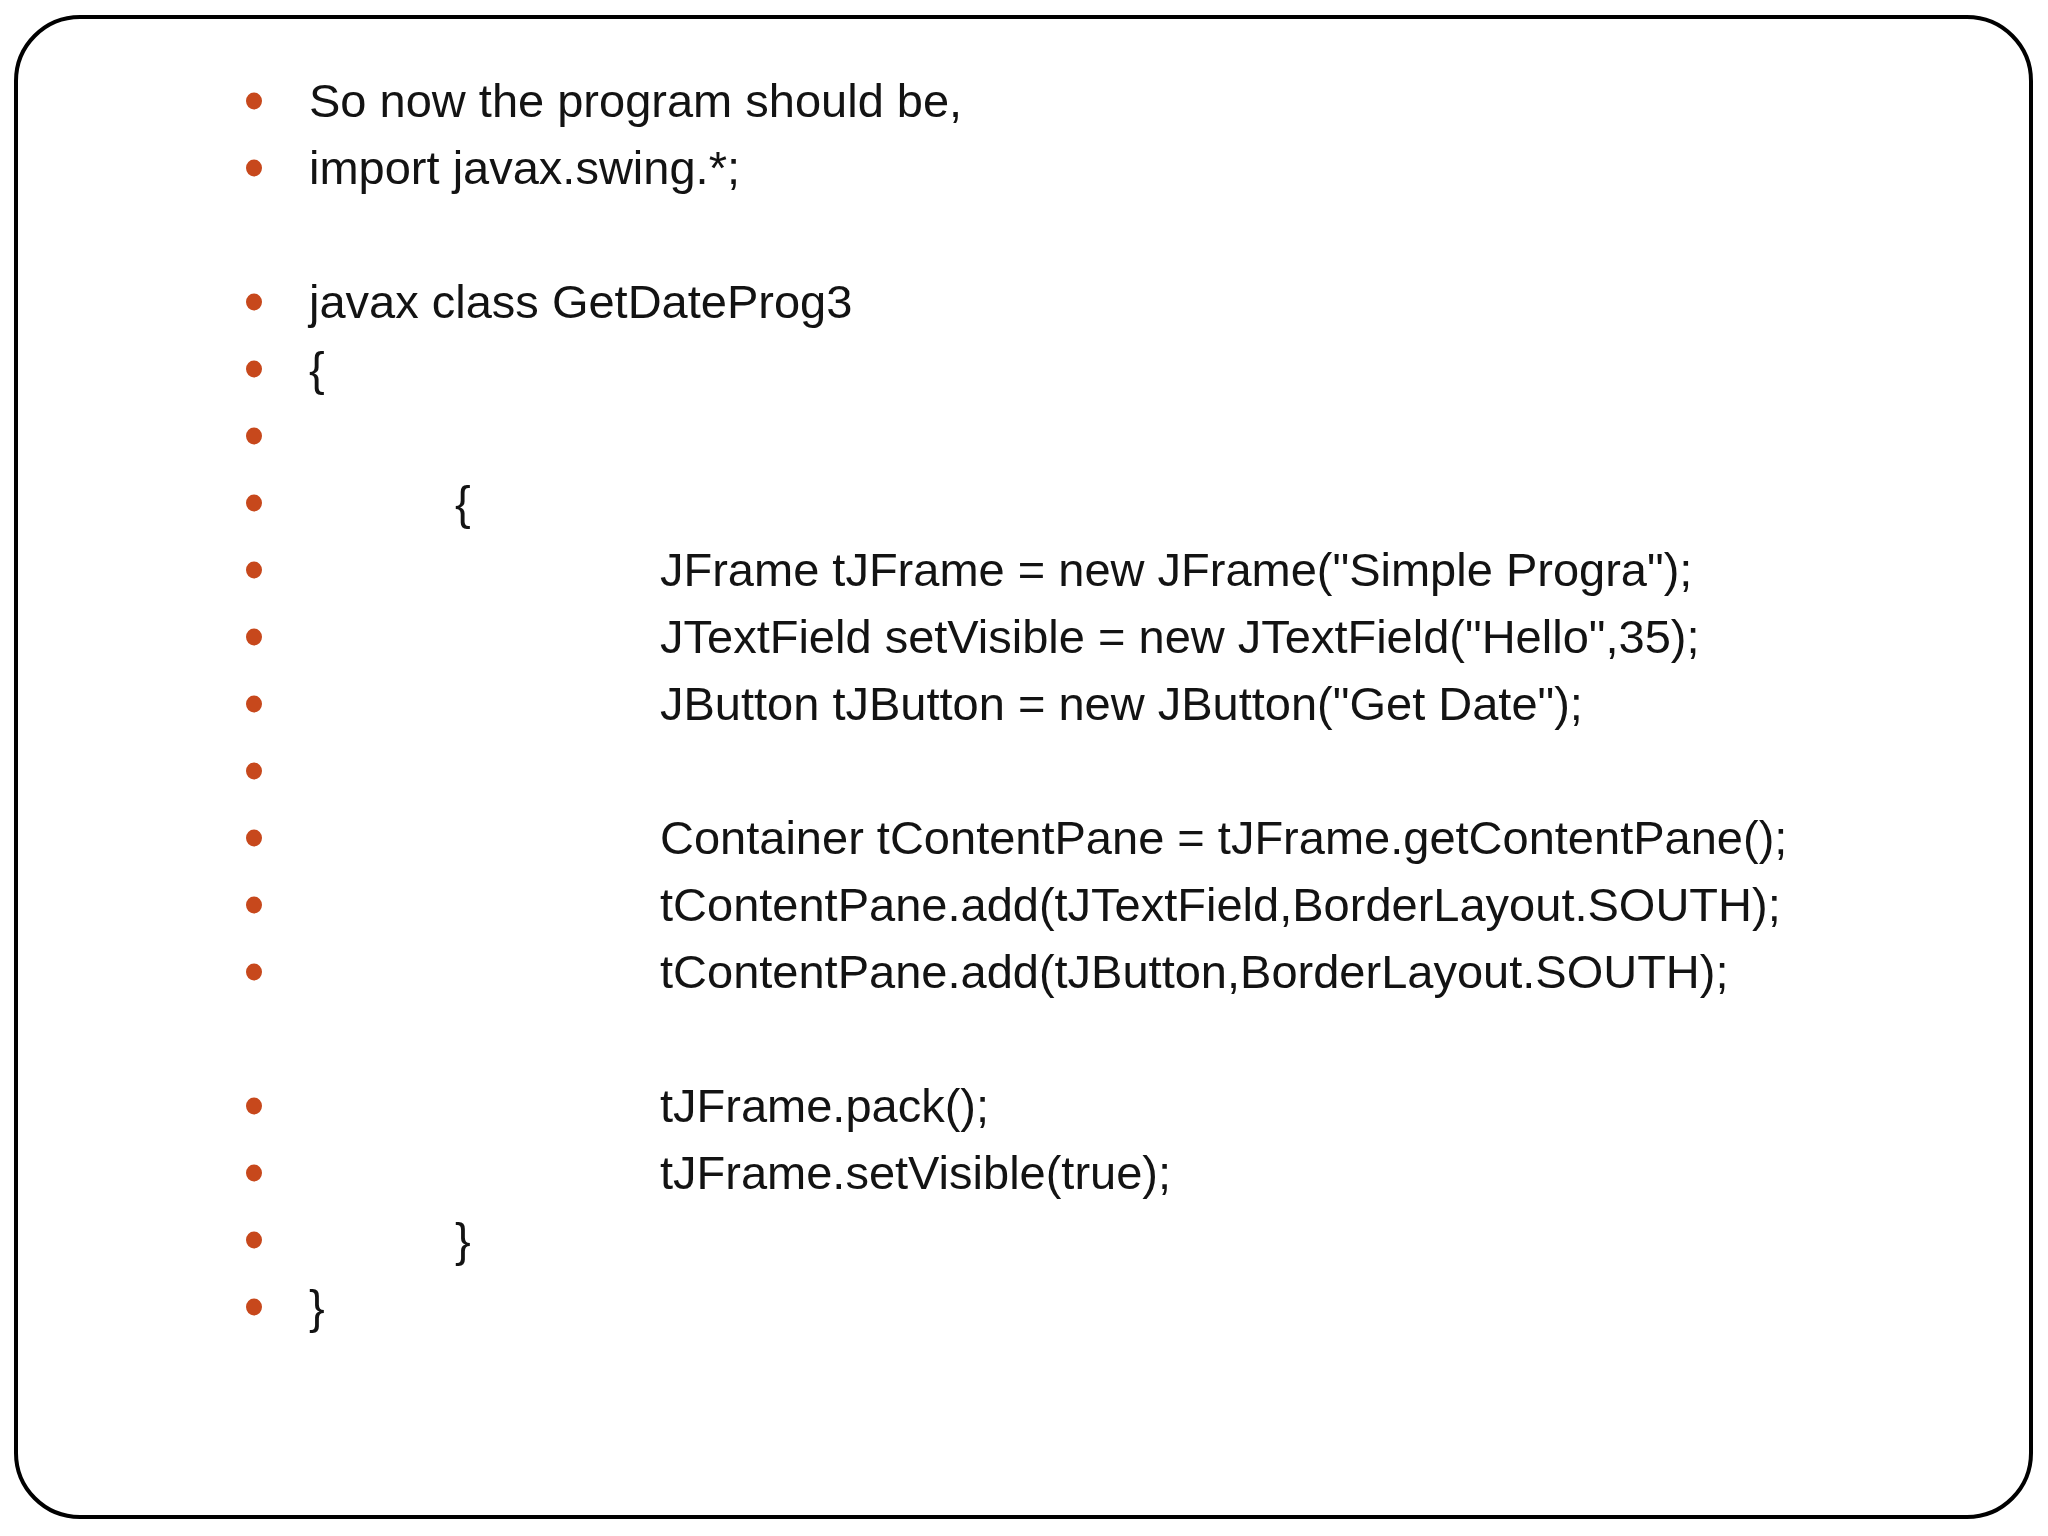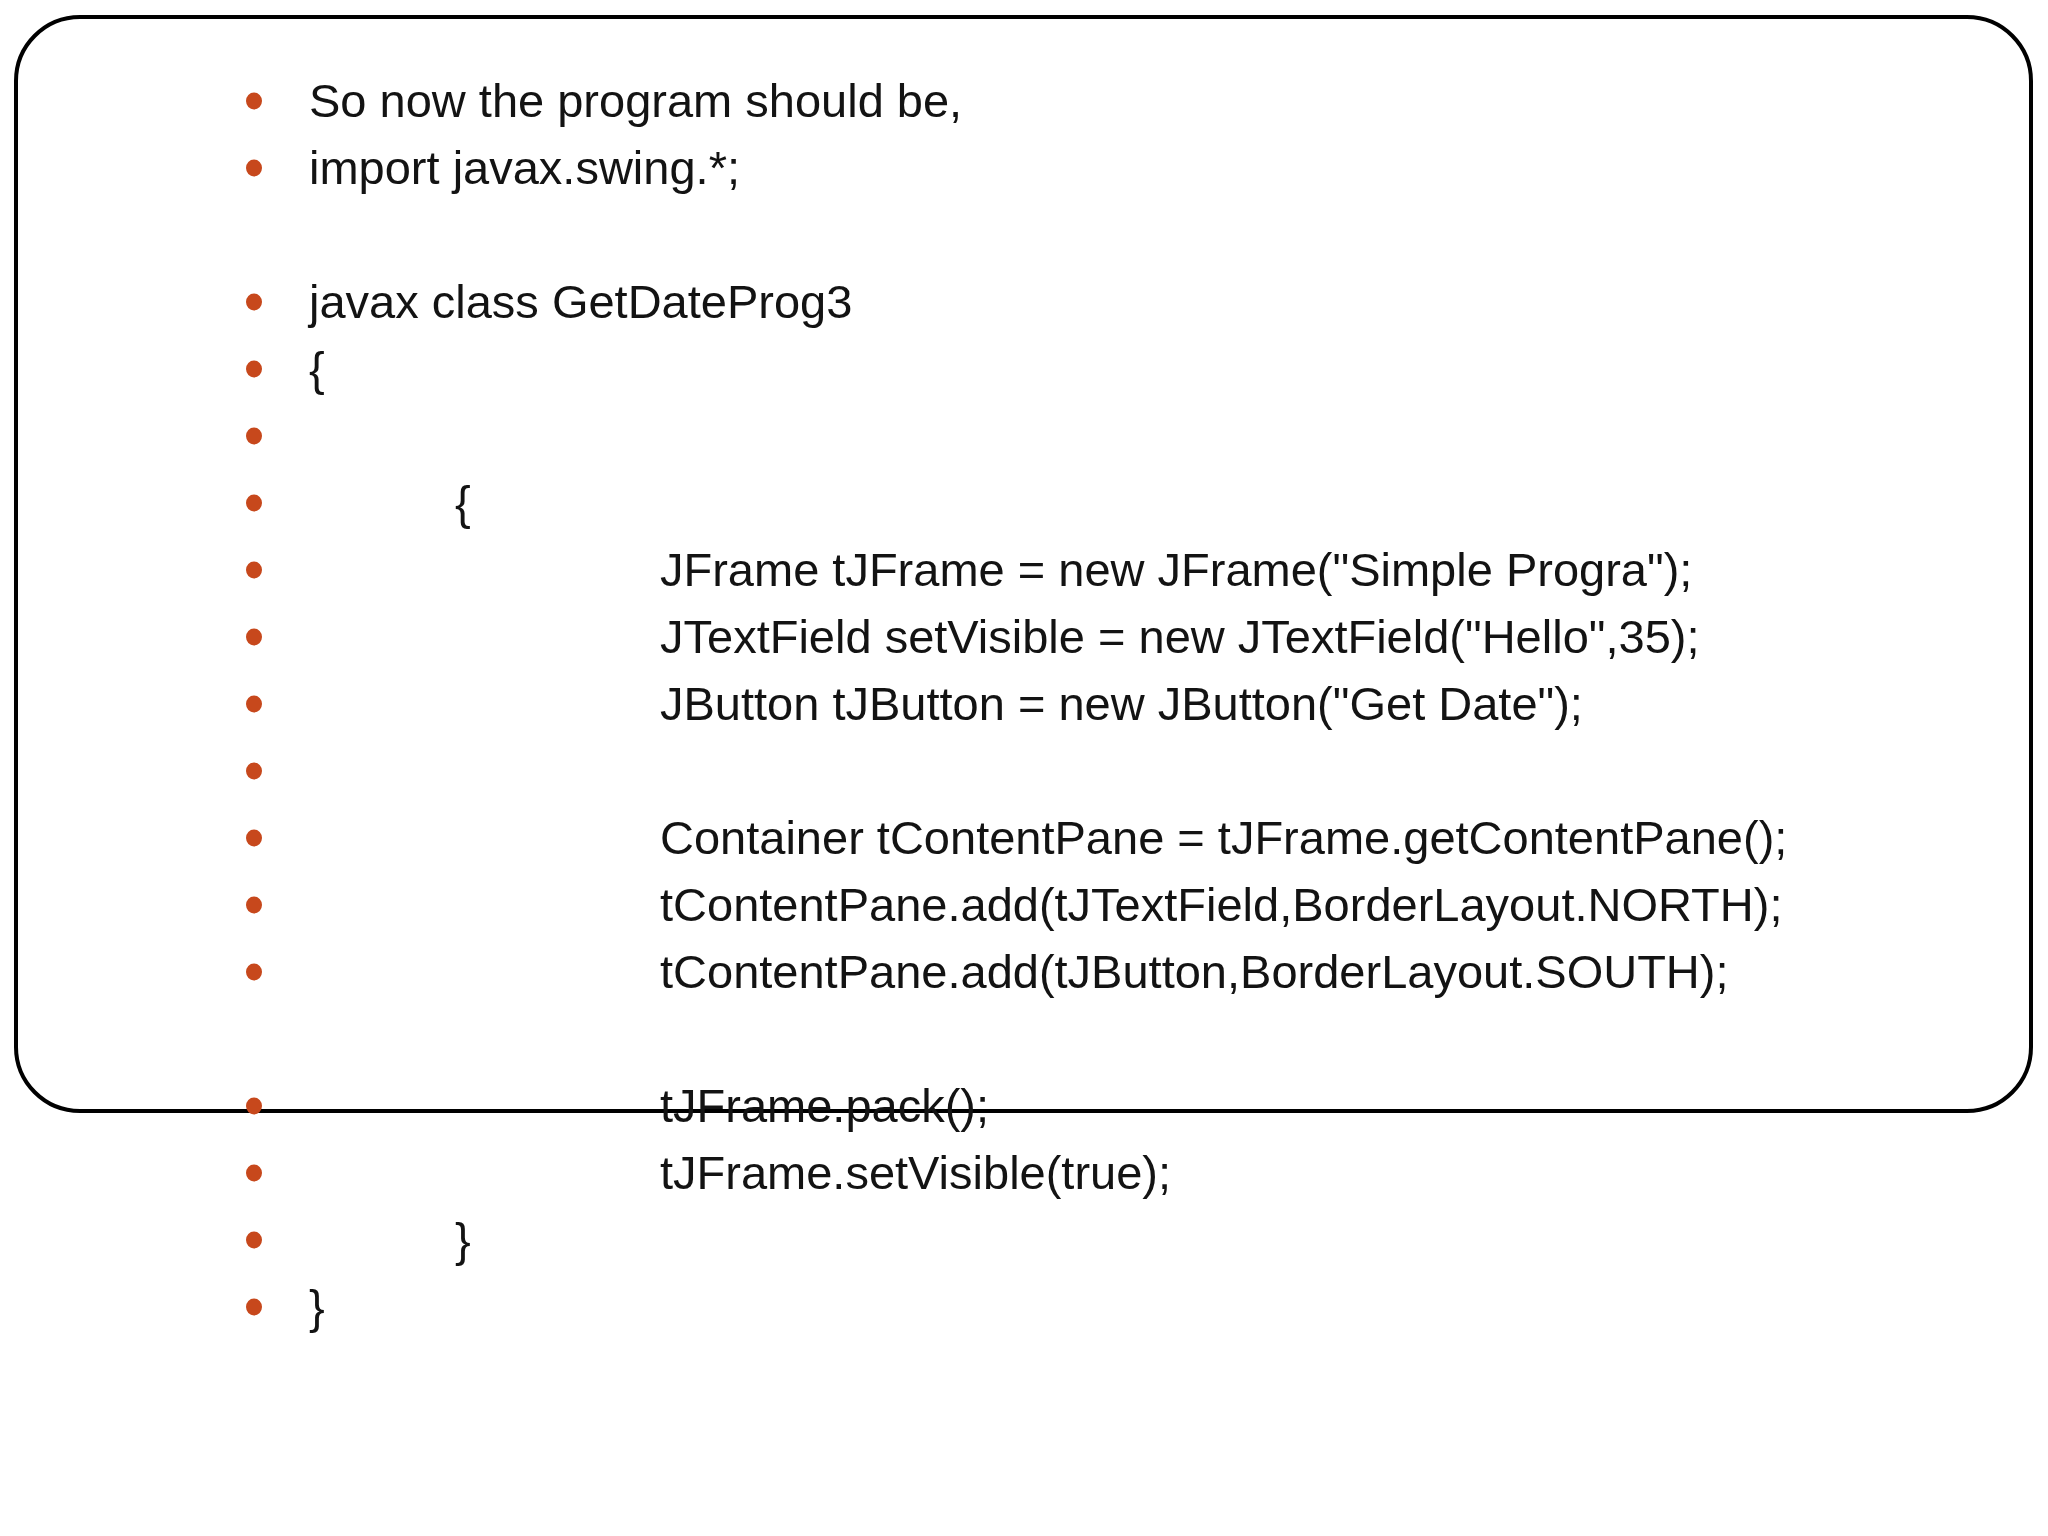--- a/index.html
+++ b/index.html
@@ -12,21 +12,21 @@
     background: #ffffff;
     position: relative;
     overflow: hidden;
     font-family: "Liberation Sans", sans-serif;
   }
   .slide-frame {
     position: absolute;
     left: 14px;
     top: 15px;
     width: 2019px;
-    height: 1098px;
+    height: 1504px;
     box-sizing: border-box;
     border: 4px solid var(--border-color, #000000);
     border-radius: 66px;
     background: #ffffff;
   }
   .code-list {
     position: absolute;
     left: 0;
     top: 48px;
     width: 100%;
@@ -105,21 +105,21 @@
       <div class="code-row indent-2">
     <span class="bullet"></span>
     <span class="code-text"></span>
   </div>
       <div class="code-row indent-2">
     <span class="bullet"></span>
     <span class="code-text">Container tContentPane = tJFrame.getContentPane();</span>
   </div>
       <div class="code-row indent-2">
     <span class="bullet"></span>
-    <span class="code-text">tContentPane.add(tJTextField,BorderLayout.NORTH);</span>
+    <span class="code-text">tContentPane.add(tJTextField,BorderLayout.SOUTH);</span>
   </div>
       <div class="code-row indent-2">
     <span class="bullet"></span>
     <span class="code-text">tContentPane.add(tJButton,BorderLayout.SOUTH);</span>
   </div>
       <div class="code-row indent-0">
 
     <span class="code-text"></span>
   </div>
       <div class="code-row indent-2">

